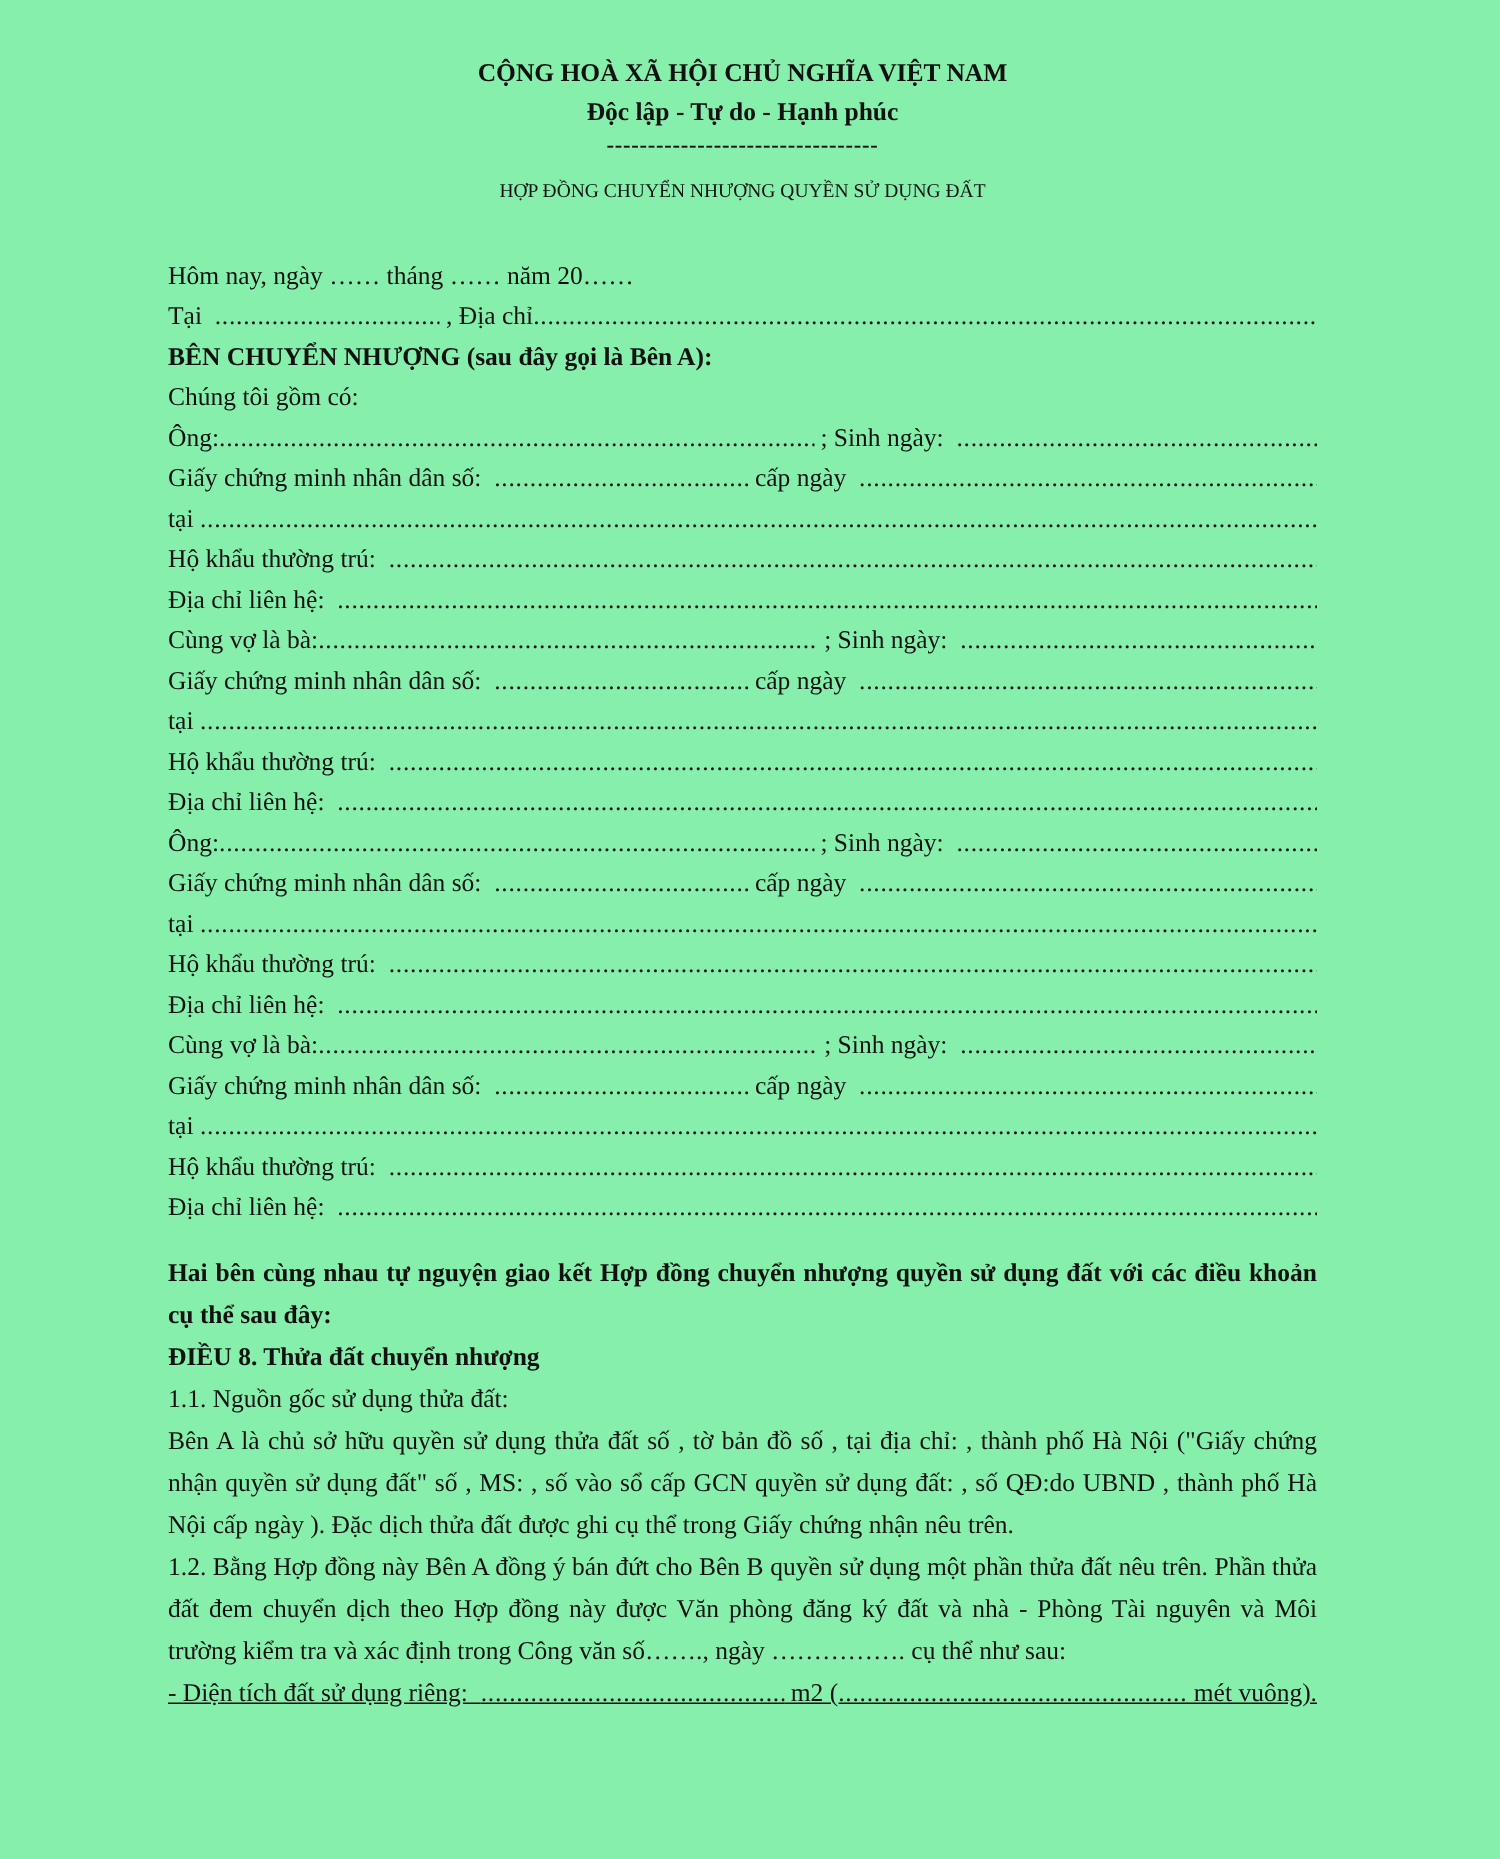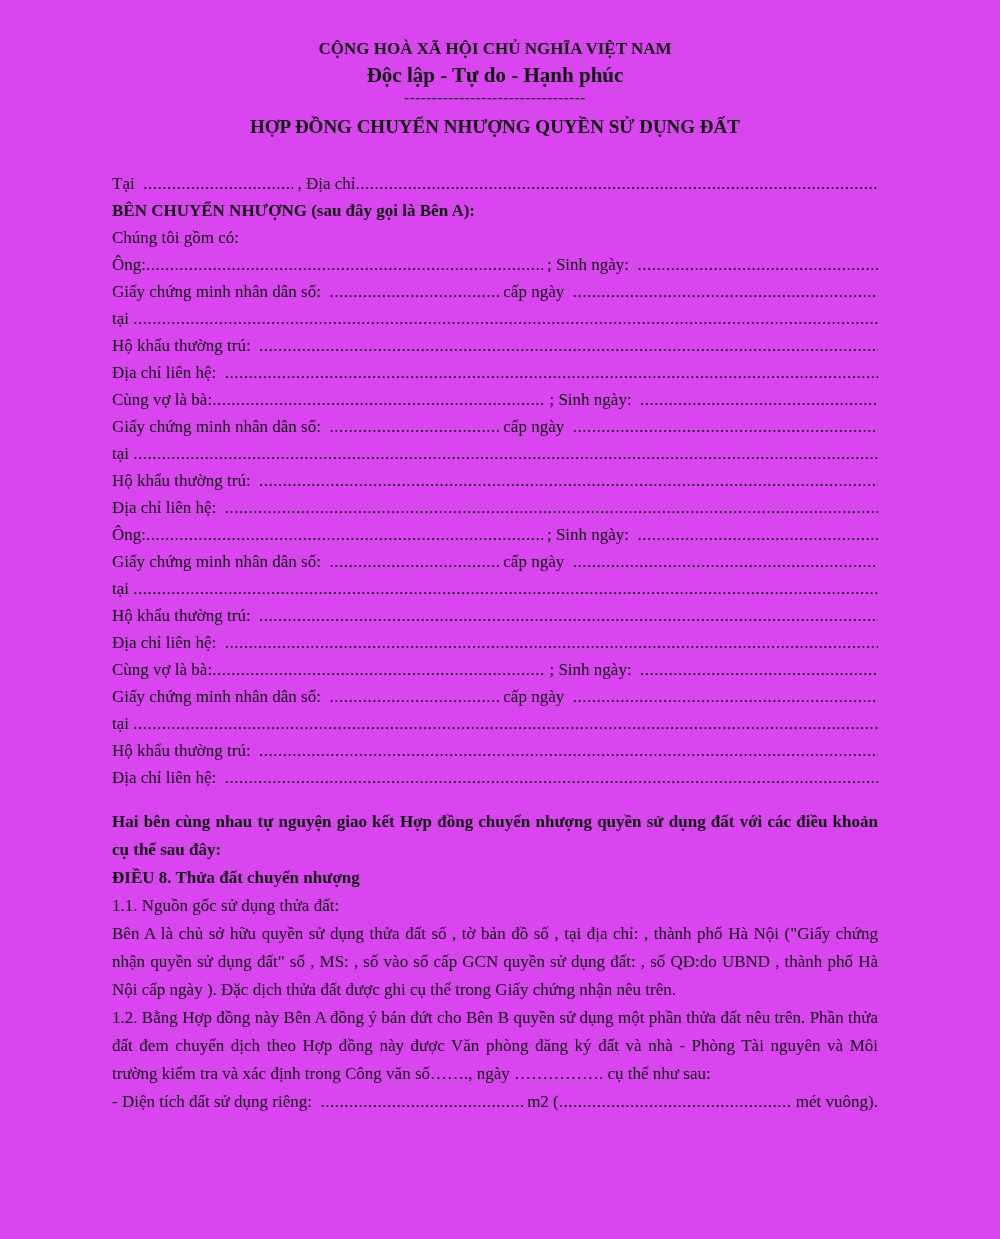--- a/index.html
+++ b/index.html
@@ -1,51 +1,52 @@
 <!DOCTYPE html>
 <html lang="vi"><head>
 <meta charset="utf-8">
 <style>
   html,body{margin:0;padding:0;background:#ffffff;}
   .page{
     width:1000px;height:1239px;box-sizing:border-box;overflow:hidden;
-    background:#d946ef;color:#111111;
+    background:#86efac;color:#111111;
     font-family:"Liberation Serif","DejaVu Serif",serif;
     font-size:17px;
     padding:36px 122px 0 112px;
   }
   .bold{font-weight:bold;}
   .hdr{text-align:center;}
   .h-nat{font-size:17px;line-height:26px;font-weight:bold;}
-  .h-motto{font-size:21px;line-height:26px;font-weight:bold;}
+  .h-motto{font-size:17px;line-height:26px;font-weight:bold;}
   .h-sep{font-size:15px;line-height:18px;font-weight:bold;letter-spacing:0.5px;}
-  .h-title{font-size:19px;line-height:26px;font-weight:bold;margin-top:8px;}
+  .h-title{font-size:13px;line-height:26px;font-weight:normal;margin-top:8px;}
   .bodytext{margin-top:30px;}
   .tline{line-height:27px;white-space:pre-wrap;}
   .fline{display:flex;line-height:27px;align-items:baseline;}
-  .fline.lh28{line-height:28px;}
+  .fline.lh28{line-height:28px;text-decoration:underline;}
   .seg-t{white-space:pre;flex:0 0 auto;}
   .seg-d{overflow:hidden;white-space:nowrap;min-width:0;letter-spacing:0.5px;}
   .sec28{line-height:28px;}
   .para{text-align:justify;line-height:28px;margin:0;}
   .preamble{font-weight:bold;margin-top:17px;}
 </style>
 </head>
 <body>
 
 <div class="page">
 
   <div class="hdr">
     <div class="h-nat">CỘNG HOÀ XÃ HỘI CHỦ NGHĨA VIỆT NAM</div>
     <div class="h-motto">Độc lập - Tự do - Hạnh phúc</div>
     <div class="h-sep">---------------------------------</div>
     <div class="h-title">HỢP ĐỒNG CHUYỂN NHƯỢNG QUYỀN SỬ DỤNG ĐẤT</div>
   </div>
 
   <div class="bodytext">
+    <div class="tline">Hôm nay, ngày …… tháng …… năm 20……</div>
     <div>
         <div class="fline">
           <span class="seg-t">Tại  </span>
           <span class="seg-d" style="flex: 0 0 150px;">........................................................................................................................................................................................................................................................</span>
           <span class="seg-t"> , Địa chỉ</span>
           <span class="seg-d" style="flex: 1 1 0px;">........................................................................................................................................................................................................................................................</span>
         </div>
       </div>
     <div class="tline bold">BÊN CHUYỂN NHƯỢNG (sau đây gọi là Bên A):</div>
 

